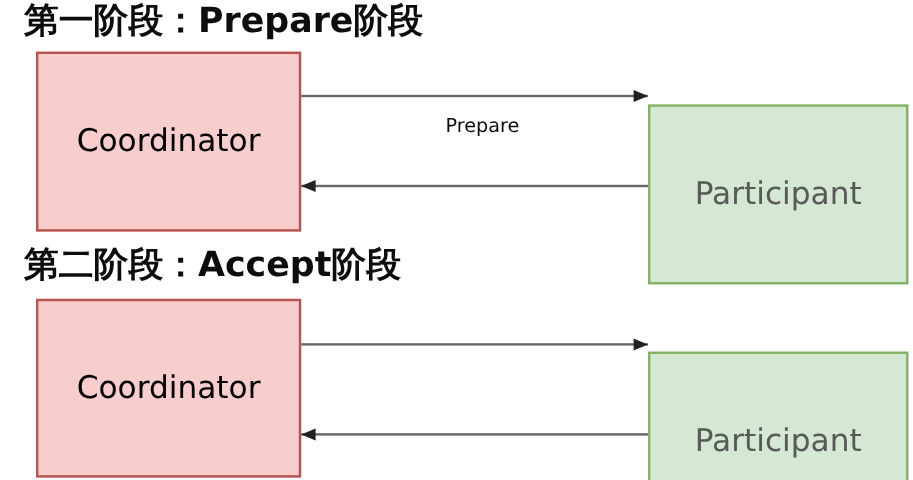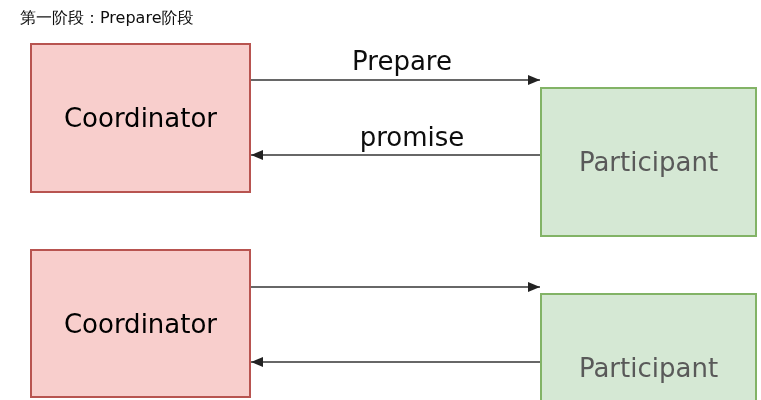--- a/index.html
+++ b/index.html
@@ -11,24 +11,25 @@
     position: relative;
     width: 761px;
     height: 400px;
     background: #ffffff;
     overflow: hidden;
     font-family: "DejaVu Sans", sans-serif;
   }
   .phase-title {
     position: absolute;
     left: 20px;
-    font-size: 16px;
+    font-size: 29px;
     line-height: 27px;
     color: #0d0d0d;
     white-space: nowrap;
+    font-weight: bold;
   }
   .t1 { top: 4px; }
   .t2 { top: 207px; }
 
   .node {
     position: absolute;
     box-sizing: border-box;
     border: 2px solid;
     display: flex;
     align-items: center;
@@ -81,24 +82,25 @@
     transform: translateY(-50%);
     width: 0; height: 0;
     border-right: 12px solid var(--arrow-head, #222222);
     border-top: 5px solid transparent;
     border-bottom: 5px solid transparent;
   }
 
   .msg-label {
     position: absolute;
     transform: translateX(-50%);
-    font-size: 26px;
+    font-size: 16px;
     line-height: 30px;
     color: #0d0d0d;
     white-space: nowrap;
+    margin-top: 44px;
   }
   .l-prepare  { left: 402px; top: 46px; }
   .l-promise  { left: 412px; top: 122px; }
   .l-accept   { left: 407px; top: 251px; }
   .l-accepted { left: 401px; top: 333px; }
 </style>
 </head>
 <body>
 
 <div class="canvas">
@@ -109,23 +111,23 @@
     <span>Coordinator</span>
   </div>
 
   <div class="node participant p1">
     <span>Participant</span>
   </div>
 
   <div class="msg-label l-prepare">Prepare</div>
   <div class="arrow to-right a1"></div>
 
-  <div class="msg-label l-promise">promise</div>
   <div class="arrow to-left a2"></div>
 
+  <div class="phase-title t2">第二阶段：Accept阶段</div>
 
   <div class="node coordinator c2">
     <span>Coordinator</span>
   </div>
 
   <div class="node participant p2">
     <span>Participant</span>
   </div>
 
   <div class="arrow to-right a3"></div>

